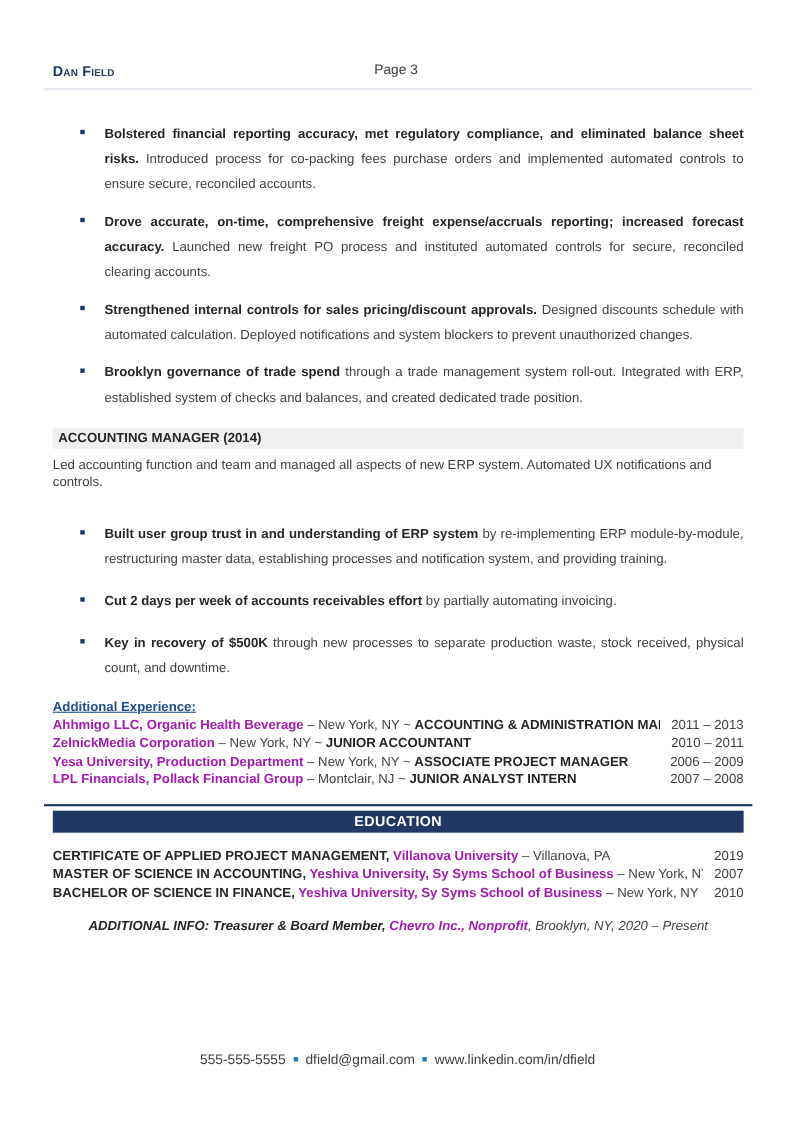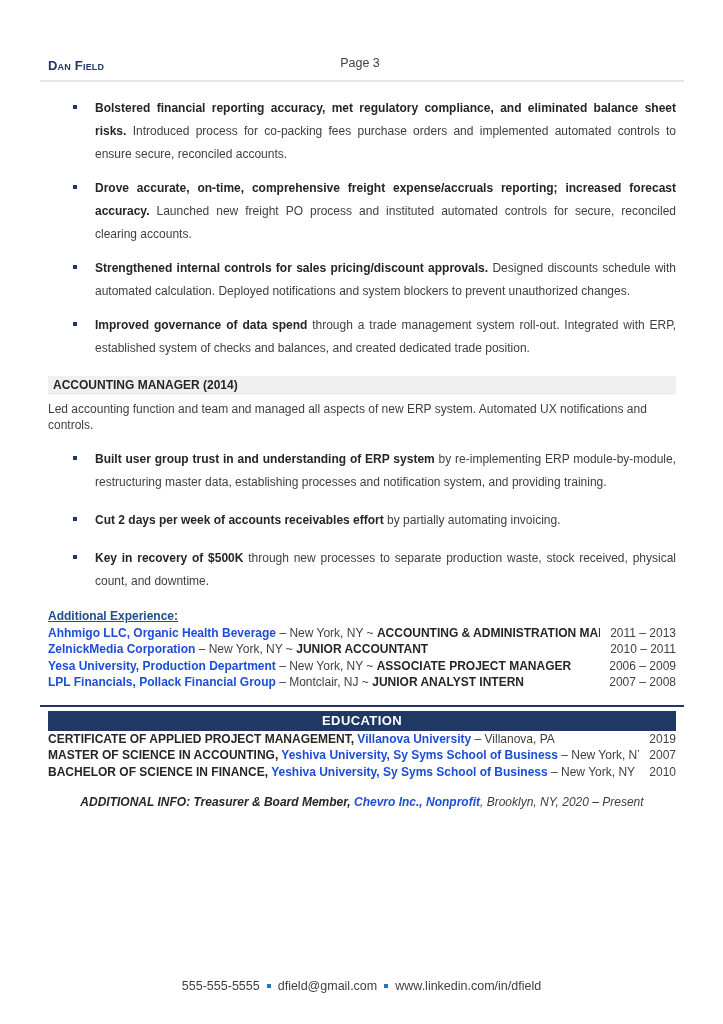--- a/index.html
+++ b/index.html
@@ -22,21 +22,21 @@
   .hdr-page {
     position: absolute; left: 0; right: 4px; top: 0;
     text-align: center; font-size: 12.5px; color: #3f3f3f;
   }
   .hdr-rule {
     border-bottom: 2px solid #e3e7ee;
     margin: 8px -8px 0 -8px;
   }
 
   
-  .bullets { margin-top: 15px; }
+  .bullets { margin-top: 28px; }
   .bullet { position: relative; padding-left: 47px; margin-bottom: 11px; }
   .bullet-marker {
     position: absolute; left: 25px; top: 8px;
     width: 4px; height: 4px; background: #1f3864; display: block;
   }
   .bullet p {
     font-size: 12px; line-height: 23px; text-align: justify; color: #3f3f3f;
   }
   .b { font-weight: bold; color: #262626; }
   .bullets2 .bullet { margin-bottom: 15px; }
@@ -52,47 +52,47 @@
 
   
   .addl-exp { margin-top: 12px; }
   .addl-exp-heading {
     color: #1f4e8c; font-weight: bold; font-size: 12px;
     text-decoration: underline; line-height: 16.5px;
   }
   .exp-row { display: flex; font-size: 12px; line-height: 16.5px; }
   .exp-left { flex: 1 1 auto; white-space: nowrap; overflow: hidden; }
   .exp-years { flex: 0 0 auto; text-align: center; color: #3f3f3f; padding-left: 10px; }
-  .lnk { color: #1d4ed8; font-weight: bold; cursor: pointer; }
+  .lnk { color: #a21caf; font-weight: bold; cursor: pointer; }
   .role-title { font-weight: bold; color: #262626; }
 
   
   .edu-rule { border-top: 2.5px solid #1f3864; margin: 14px -8px 4px -8px; }
   .edu-banner {
     background: #1f3864; color: #ffffff;
     text-align: center; font-weight: bold; font-size: 13px;
     letter-spacing: 0.4px; padding: 2px 0 3px 0;
   }
-  .edu-rows { margin-top: 0; }
+  .edu-rows { margin-top: 13px; }
   .edu-row { display: flex; font-size: 12px; line-height: 16.5px; }
   .edu-left { flex: 1 1 auto; white-space: nowrap; overflow: hidden; }
   .edu-degree { font-weight: bold; color: #262626; }
   .edu-year { flex: 0 0 auto; text-align: center; color: #3f3f3f; padding-left: 10px; }
 
   
   .addl-info {
     margin-top: 15px; text-align: center;
     font-style: italic; font-size: 12px; color: #3f3f3f;
   }
   .addl-info .b { color: #262626; }
   .addl-info .lnk { font-style: italic; }
 
   
   .footer {
-    position: absolute; left: 0; right: 0; top: 979px;
+    position: absolute; left: 0; right: 0; top: 956px;
     text-align: center; font-size: 12.5px; color: #3f3f3f;
   }
   .footer-sep {
     display: inline-block; width: 4px; height: 4px;
     background: #2e74b5; vertical-align: middle;
     margin: 0 7px 2px 7px;
   }
 </style>
 </head>
 <body>
@@ -113,21 +113,21 @@
     <div class="bullet">
       <span class="bullet-marker"></span>
       <p><span class="b">Drove accurate, on-time, comprehensive freight expense/accruals reporting; increased forecast accuracy.</span><span> Launched new freight PO process and instituted automated controls for secure, reconciled clearing accounts.</span></p>
     </div>
     <div class="bullet">
       <span class="bullet-marker"></span>
       <p><span class="b">Strengthened internal controls for sales pricing/discount approvals.</span><span> Designed discounts schedule with automated calculation. Deployed notifications and system blockers to prevent unauthorized changes.</span></p>
     </div>
     <div class="bullet">
       <span class="bullet-marker"></span>
-      <p><span class="b">Improved governance of data spend</span><span> through a trade management system roll-out. Integrated with ERP, established system of checks and balances, and created dedicated trade position.</span></p>
+      <p><span class="b">Brooklyn governance of trade spend</span><span> through a trade management system roll-out. Integrated with ERP, established system of checks and balances, and created dedicated trade position.</span></p>
     </div>
   </div>
 
   <div class="role-bar">ACCOUNTING MANAGER (2014)</div>
   <p class="role-summary">Led accounting function and team and managed all aspects of new ERP system. Automated UX notifications and controls.</p>
 
   <div class="bullets bullets2">
     <div class="bullet">
       <span class="bullet-marker"></span>
       <p><span class="b">Built user group trust in and understanding of ERP system</span><span> by re-implementing ERP module-by-module, restructuring master data, establishing processes and notification system, and providing training.</span></p>

